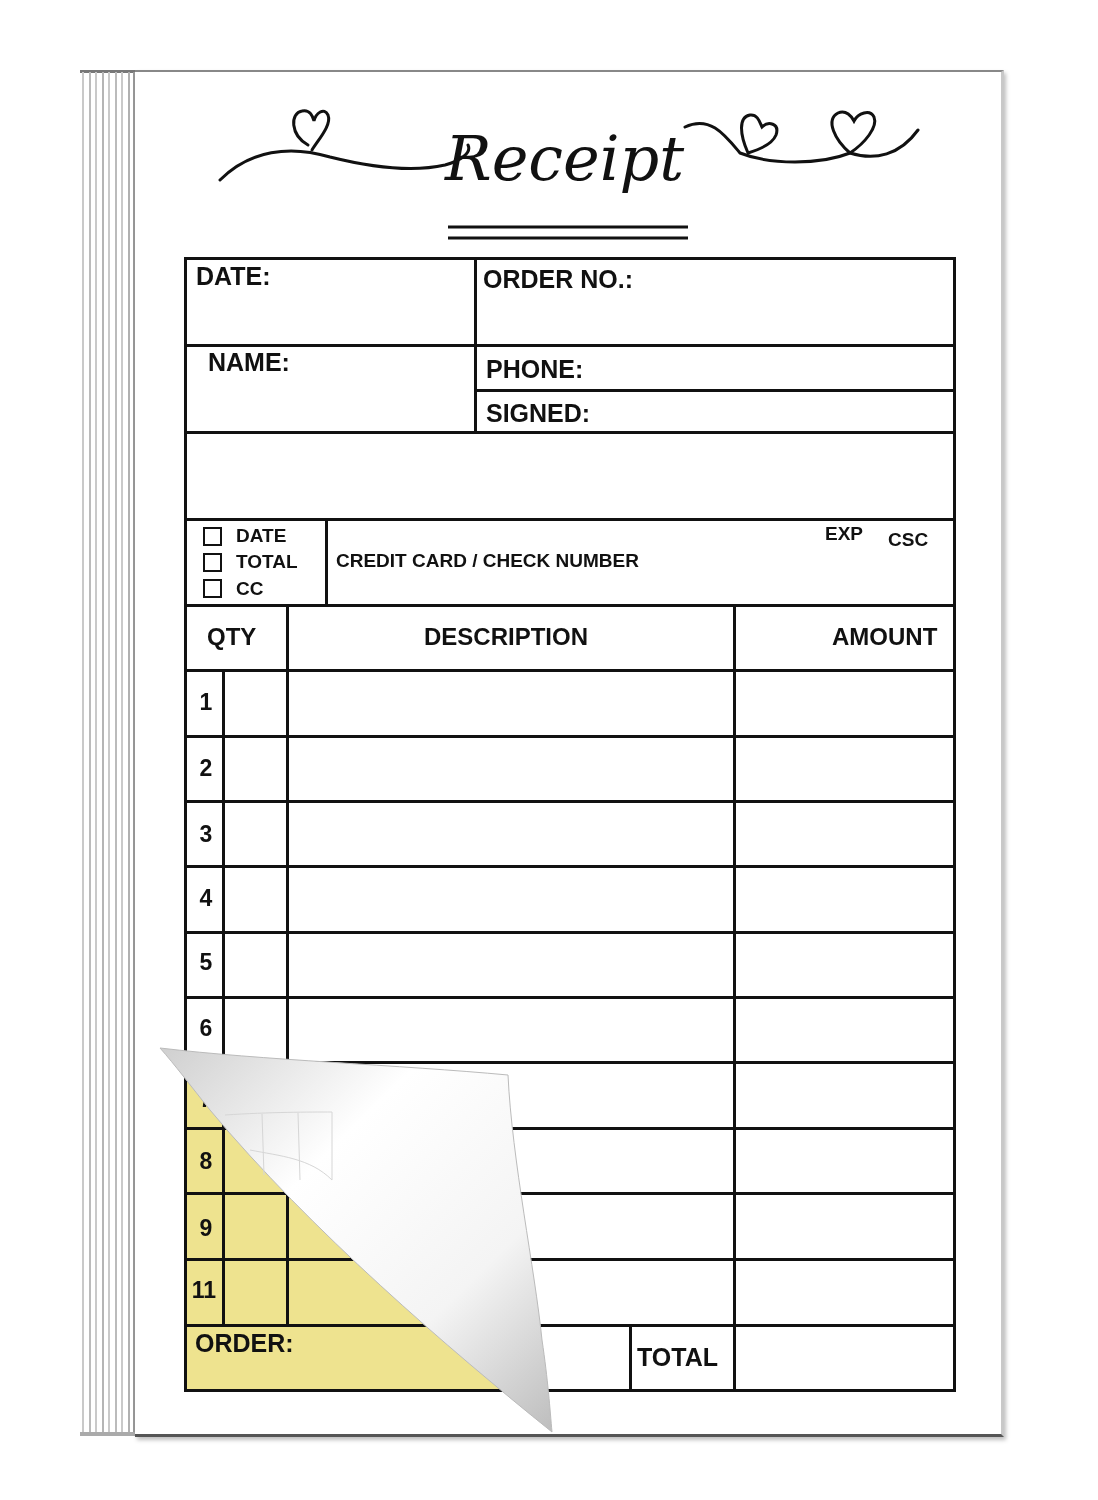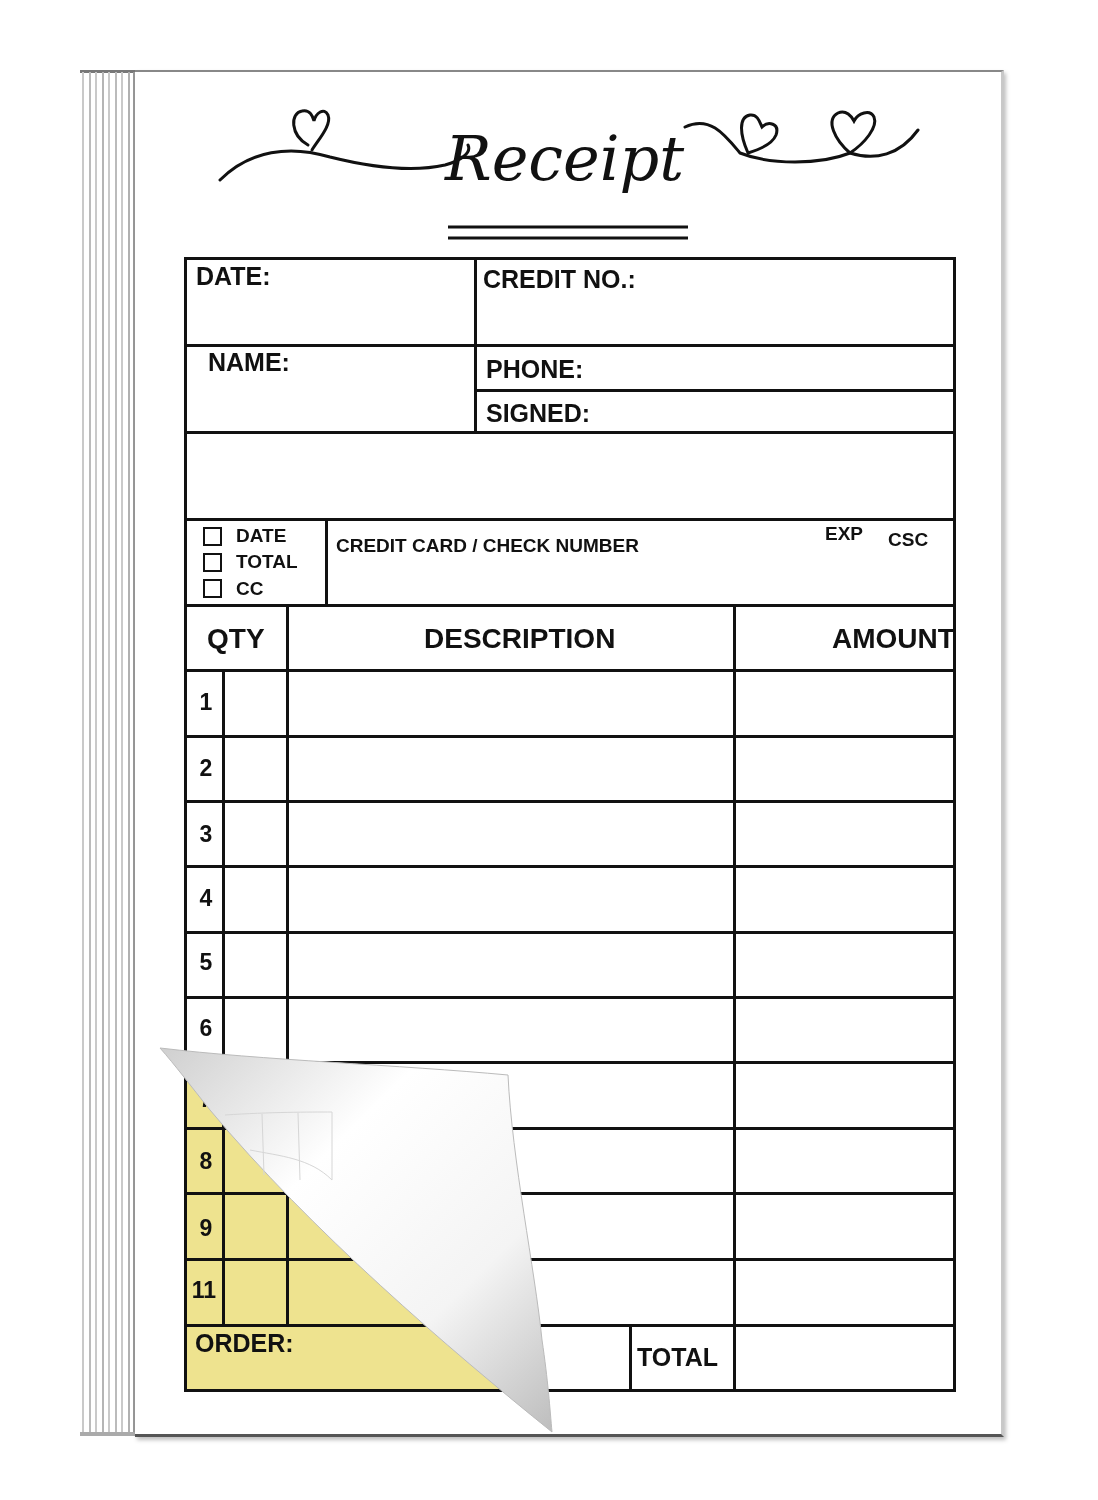--- a/index.html
+++ b/index.html
@@ -10,21 +10,21 @@
   .stack-top { position:absolute; left:80px; top:70px; width:60px; height:3px; background:#777; }
   .stack-bottom { position:absolute; left:80px; top:1432px; width:60px; height:4px; background:#aaa; }
   .sheet { position:absolute; left:135px; top:70px; width:866px; height:1362px; background:#fff;
            border-top:2px solid #888; border-right:3px solid #c8c8c8; border-bottom:3px solid #555;
            box-shadow: 2px 3px 4px rgba(0,0,0,0.25); }
   .title-svg { position:absolute; left:210px; top:95px; }
   .abs { position:absolute; }
   .line { position:absolute; background:#111; }
   .label { position:absolute; font-weight:bold; font-size:25px; letter-spacing:0px; color:#111; }
   .label.sm { font-size:19px; font-weight:bold; }
-  .label.hdr { font-size:28px; }
+  .label.hdr { font-size:24px; }
   .num { position:absolute; font-weight:bold; font-size:23px; width:38px; text-align:center; }
   .cb { position:absolute; width:15px; height:15px; border:2px solid #111; background:#fff; }
   .yellow { position:absolute; background:#eee38f; }
   .field { position:absolute; cursor:text; }
 </style>
 </head>
 <body>
 
 <div class="stack-top"></div>
 <div class="stack">
@@ -70,37 +70,37 @@
 <div class="line" style="left:184px;top:344px;width:772px;height:3px"></div>
 <div class="line" style="left:474px;top:257px;width:3px;height:176px"></div>
 <div class="line" style="left:474px;top:389px;width:482px;height:3px"></div>
 <div class="line" style="left:184px;top:431px;width:772px;height:3px"></div>
 <div class="line" style="left:184px;top:518px;width:772px;height:3px"></div>
 <div class="line" style="left:325px;top:518px;width:3px;height:88px"></div>
 <div class="line" style="left:184px;top:604px;width:772px;height:3px"></div>
 
 <div class="label" style="left:196px;top:262px">DATE:</div>
 <div class="field" style="left:187px;top:295px;width:286px;height:48px"></div>
-<div class="label" style="left:483px;top:265px">CREDIT NO.:</div>
+<div class="label" style="left:483px;top:265px">ORDER NO.:</div>
 <div class="field" style="left:477px;top:298px;width:475px;height:45px"></div>
 <div class="label" style="left:208px;top:348px">NAME:</div>
 <div class="field" style="left:187px;top:380px;width:286px;height:50px"></div>
 <div class="label" style="left:486px;top:355px">PHONE:</div>
 <div class="field" style="left:600px;top:347px;width:352px;height:42px"></div>
 <div class="label" style="left:486px;top:399px">SIGNED:</div>
 <div class="field" style="left:590px;top:392px;width:362px;height:39px"></div>
 <div class="field" style="left:187px;top:434px;width:766px;height:84px"></div>
 
 <div class="cb" style="left:203px;top:527px"></div>
 <div class="label sm" style="left:236px;top:525px">DATE</div>
 <div class="cb" style="left:203px;top:553px"></div>
 <div class="label sm" style="left:236px;top:551px">TOTAL</div>
 <div class="cb" style="left:203px;top:579px"></div>
 <div class="label sm" style="left:236px;top:578px">CC</div>
-<div class="label sm" style="left:336px;top:535px">CREDIT CARD / CHECK NUMBER</div>
+<div class="label sm" style="left:336px;top:550px">CREDIT CARD / CHECK NUMBER</div>
 <div class="label sm" style="left:825px;top:523px">EXP</div>
 <div class="label sm" style="left:888px;top:529px">CSC</div>
 <div class="field" style="left:330px;top:555px;width:490px;height:48px"></div>
 <div class="field" style="left:820px;top:555px;width:60px;height:48px"></div>
 <div class="field" style="left:882px;top:555px;width:70px;height:48px"></div>
 
 <div class="line" style="left:286px;top:604px;width:3px;height:723px"></div>
 <div class="line" style="left:733px;top:604px;width:3px;height:788px"></div>
 <div class="line" style="left:222px;top:669px;width:3px;height:658px"></div>
 <div class="label hdr" style="left:207px;top:623px">QTY</div>

